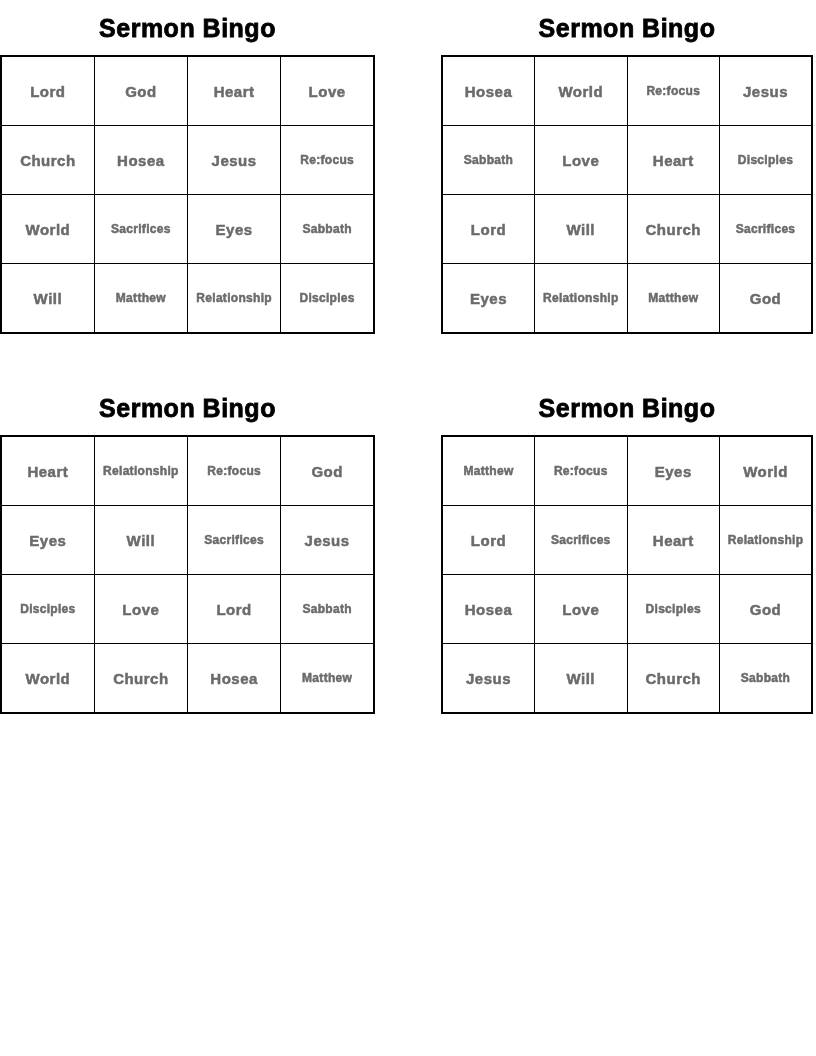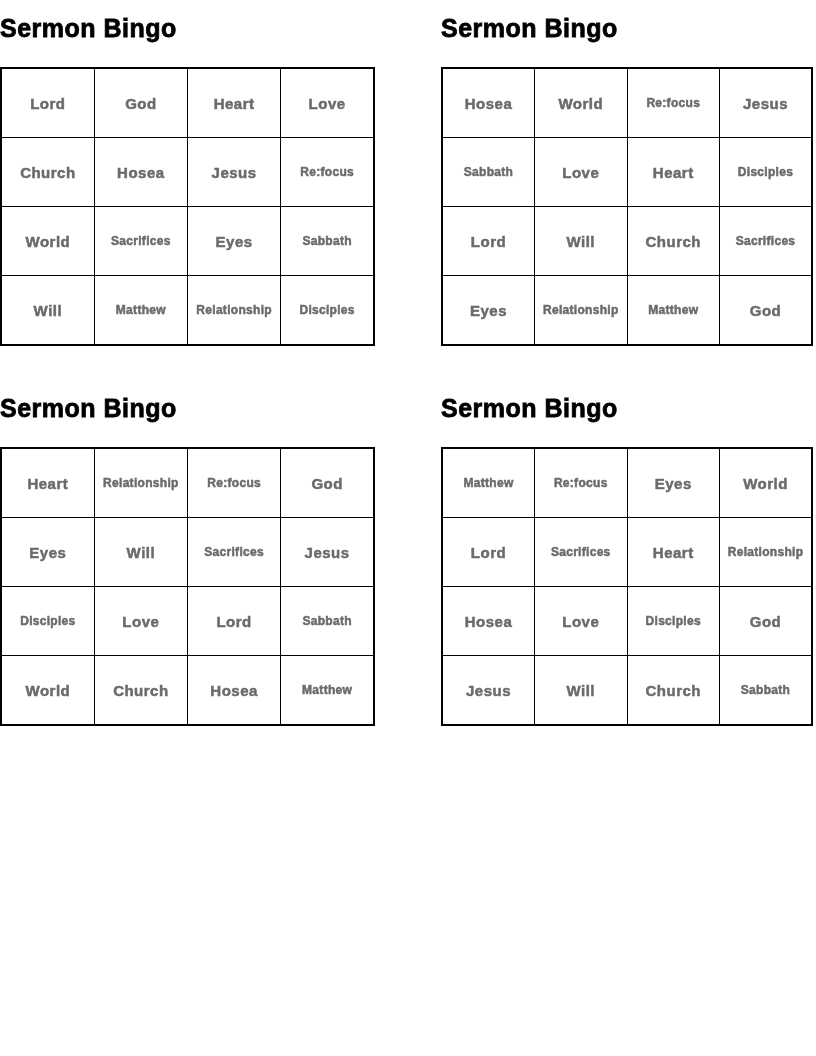--- a/index.html
+++ b/index.html
@@ -17,27 +17,28 @@
   .card {
     position: absolute;
   }
   .card-title {
     margin: 0;
     font-size: 25px;
     line-height: 30px;
     font-weight: bold;
     -webkit-text-stroke: 0.8px #000000;
     letter-spacing: 0.5px;
+    text-align: center;
     color: #000000;
   }
   table.grid {
     border-collapse: collapse;
     table-layout: fixed;
     width: 100%;
-    margin-top: 24px;
+    margin-top: 12px;
     border: 2px solid #000000;
     background: #ffffff;
   }
   table.grid td {
     border: 1px solid #000000;
     height: 68px;
     text-align: center;
     vertical-align: middle;
     font-weight: bold;
     color: #6b6b6b;

